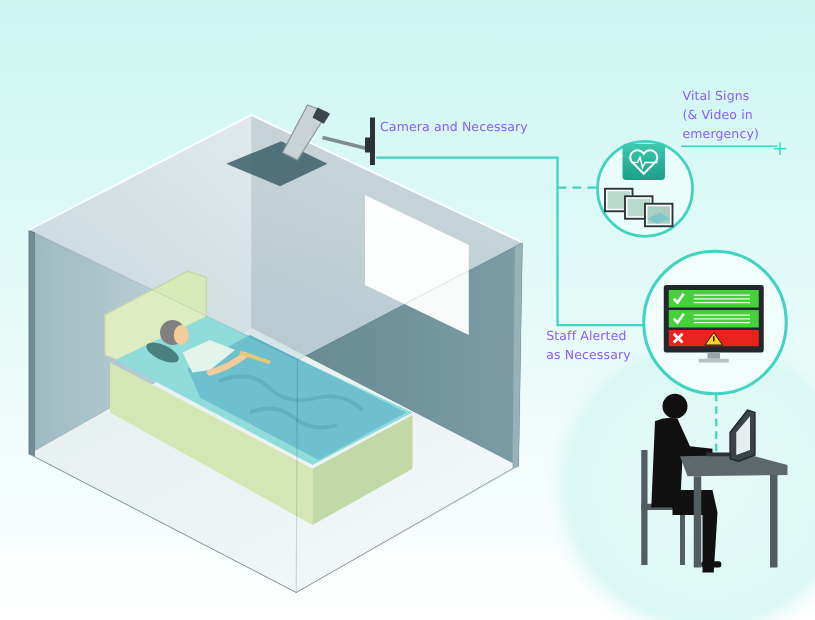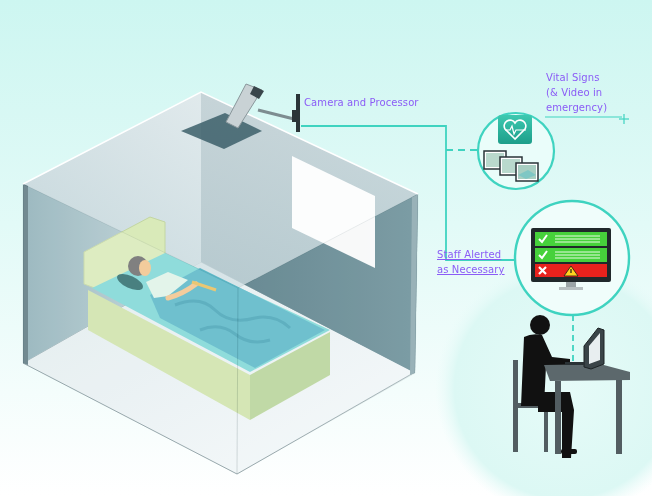--- a/index.html
+++ b/index.html
@@ -8,21 +8,21 @@
       background: linear-gradient(180deg, #cdf6f1 0%, #e2faf7 45%, #ffffff 100%);
       font-family: "DejaVu Sans", sans-serif;
     }
     #scene { position: absolute; left: 0; top: 0; width: 652px; height: 496px; }
     .label {
       position: absolute; font-size: 10px; line-height: 15px; color: #8b5cf6;
       letter-spacing: 0.1px;
     }
     #lbl-camera { left: 304px; top: 95px; }
     #lbl-vitals { left: 546px; top: 70px; }
-    #lbl-staff { left: 437px; top: 247px; text-decoration: underline; }
+    #lbl-staff { left: 437px; top: 262px; }
   </style>
 </head>
 <body>
 
 <svg id="scene" viewBox="0 0 652 496" xmlns="http://www.w3.org/2000/svg">
   <defs>
     <linearGradient id="leftWall" x1="0" y1="0" x2="1" y2="0">
       <stop offset="0" stop-color="#8fb0b8"></stop>
       <stop offset="1" stop-color="#c6d8dc"></stop>
     </linearGradient>
@@ -168,21 +168,21 @@
     <rect x="555" y="381" width="6" height="73" fill="#525d61"></rect>
     <rect x="616" y="380" width="6" height="74" fill="#525d61"></rect>
 
     <polygon points="584,346 598,328 604,330 604,364 591,369 584,367" fill="#3a4448" stroke="#1c2224" stroke-width="1"></polygon>
     <polygon points="589,346 600,333 600,360 589,364" fill="#e8eef0"></polygon>
     <rect x="565" y="362" width="20" height="3" fill="#2a3235"></rect>
   </g>
 </svg>
 
 <div id="lbl-camera" class="label">
-  <div>Camera and Processor</div>
+  <div>Camera and Necessary</div>
 </div>
 <div id="lbl-vitals" class="label">
   <div>Vital Signs</div>
   <div>(&amp; Video in</div>
   <div>emergency)</div>
 </div>
 <div id="lbl-staff" class="label">
   <div>Staff Alerted</div>
   <div>as Necessary</div>
 </div>

